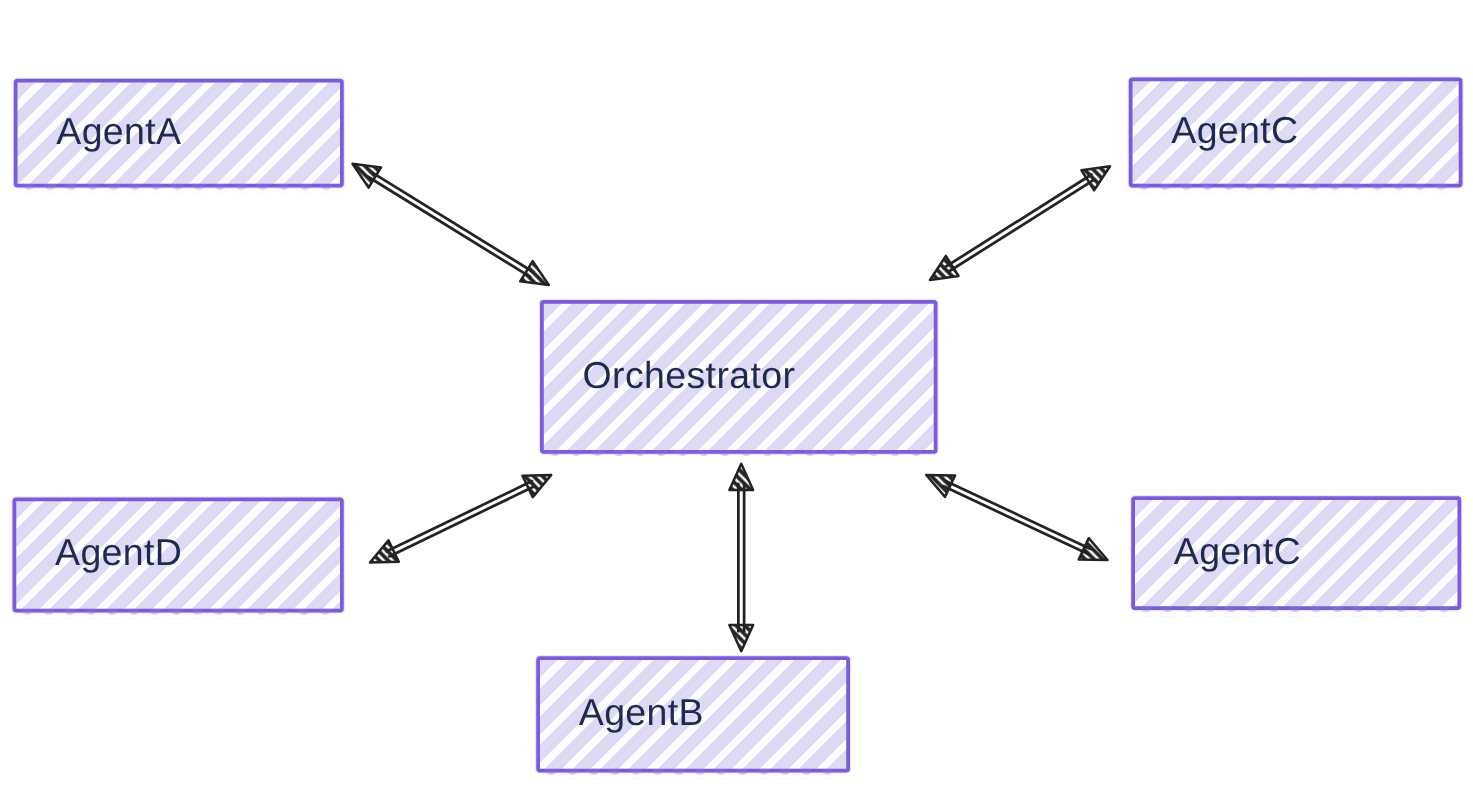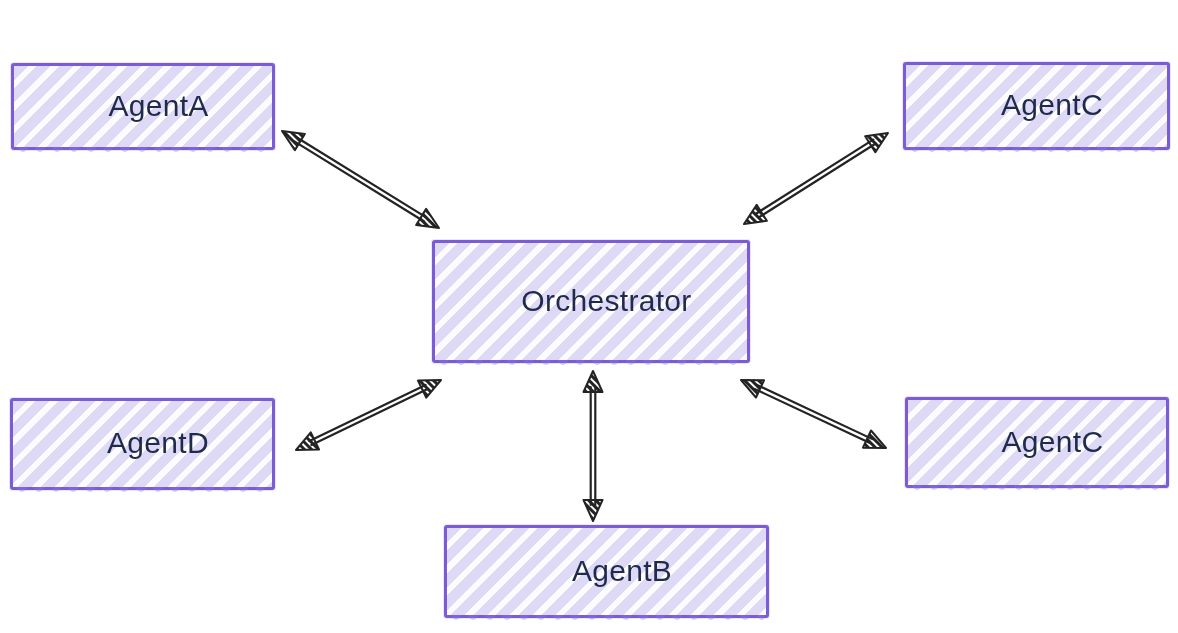--- a/index.html
+++ b/index.html
@@ -35,21 +35,20 @@
     background-color: var(--node-fill, #dedaf6);
     background-image: repeating-linear-gradient(
       135deg,
       rgba(255,255,255,0) 0px,
       rgba(255,255,255,0) 10px,
       rgba(255,255,255,0.92) 10px,
       rgba(255,255,255,0.92) 16px
     );
     display: flex;
     align-items: center;
-    justify-content: center;
     box-shadow: 0 0 0 1px rgba(123,92,214,0.15);
     padding-left: 31px;
   }
   
   .node::after {
     content: "";
     position: absolute;
     left: 2px;
     right: 2px;
     bottom: -8px;
@@ -117,16 +116,16 @@
     </div>
     <div class="node" style="left: 432px; top: 240px; width: 318px; height: 123px;">
       <span class="node-label">Orchestrator</span>
     </div>
     <div class="node" style="left: 10px; top: 398px; width: 265px; height: 92px;">
       <span class="node-label">AgentD</span>
     </div>
     <div class="node" style="left: 905px; top: 397px; width: 264px; height: 91px;">
       <span class="node-label">AgentC</span>
     </div>
-    <div class="node" style="left: 444px; top: 525px; width: 325px; height: 93px;">
+    <div class="node" style="left: 429px; top: 525px; width: 251px; height: 93px;">
       <span class="node-label">AgentB</span>
     </div>
   </div>
 
 </body></html>

